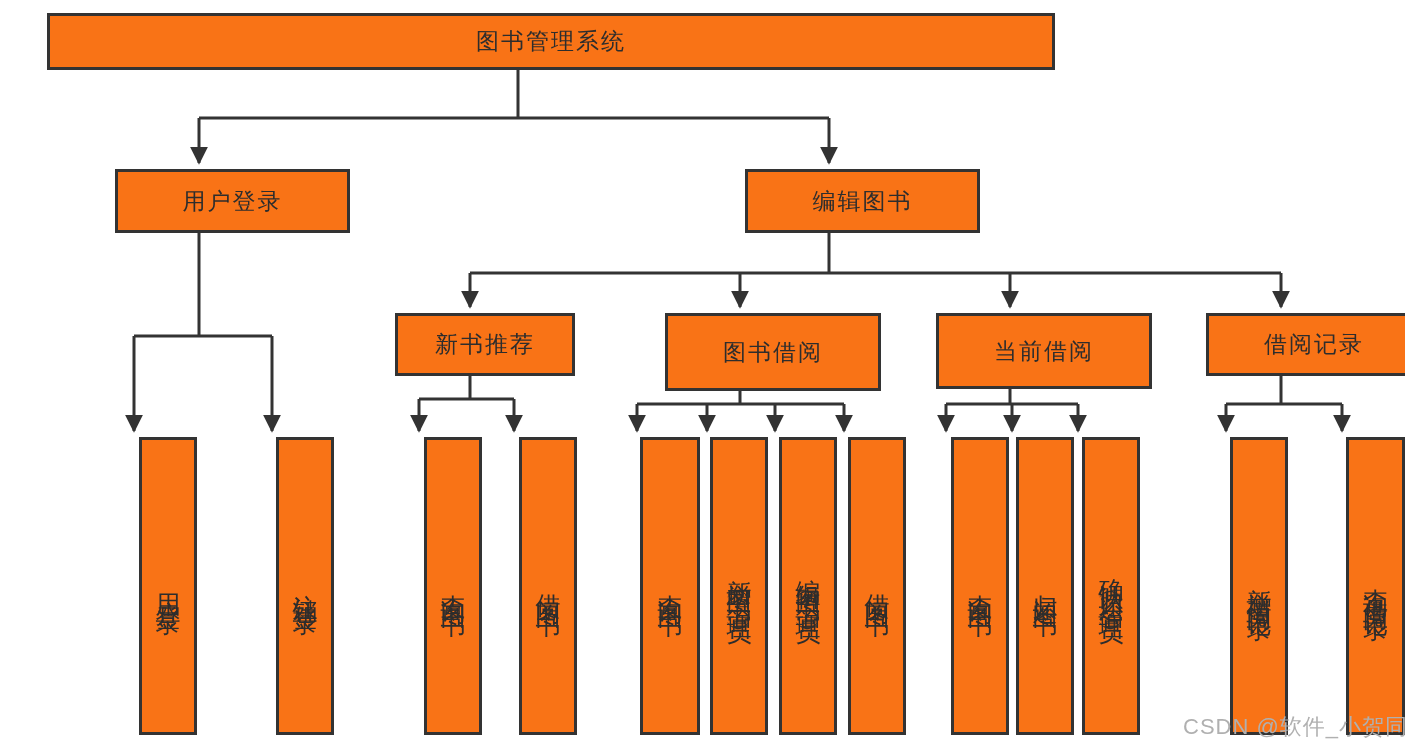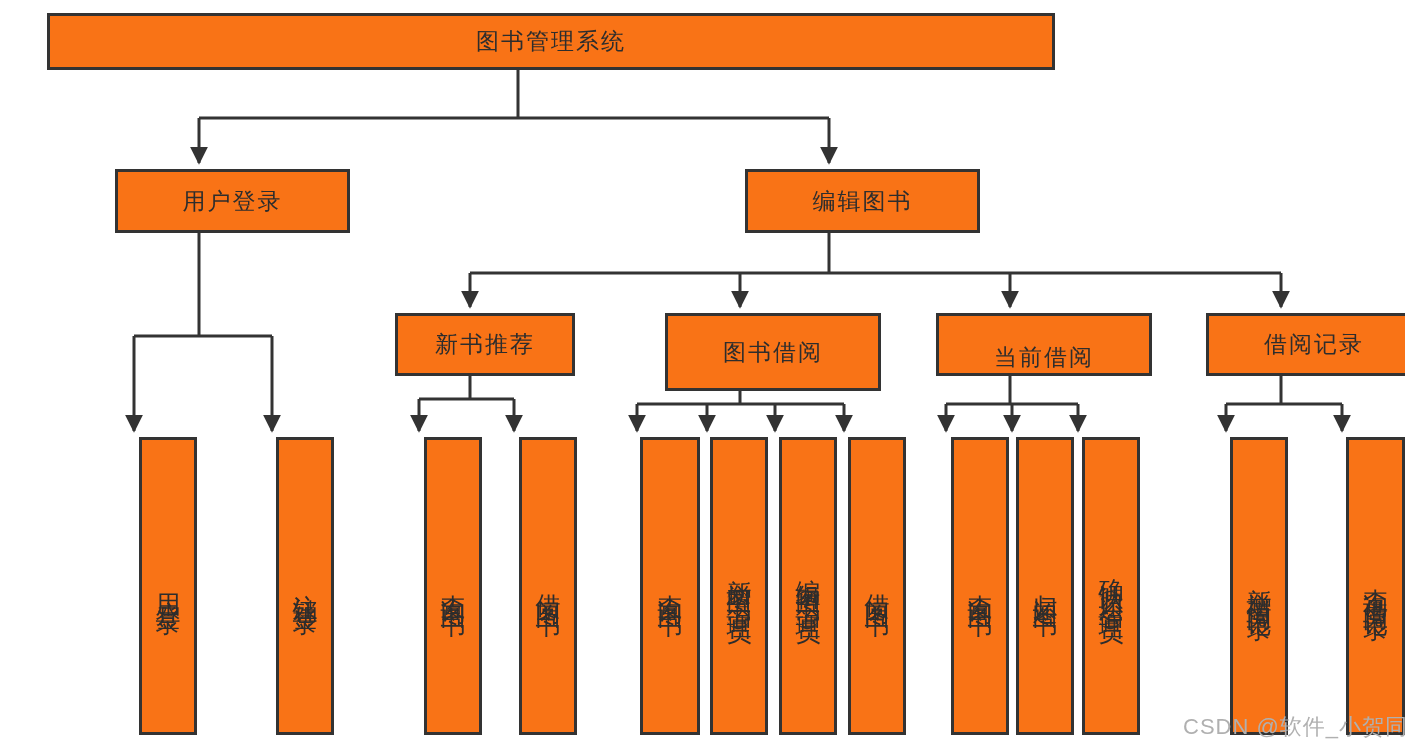--- a/index.html
+++ b/index.html
@@ -51,21 +51,21 @@
   
   #root   { left: 14px;   top: 13px;  width: 1008px; height: 57px; }
 
   
   #l2-0   { left: 82px;   top: 169px; width: 235px;  height: 64px; }
   #l2-1   { left: 712px;  top: 169px; width: 235px;  height: 64px; }
 
   
   #l3-0   { left: 362px;  top: 313px; width: 180px;  height: 63px; }
   #l3-1   { left: 632px;  top: 313px; width: 216px;  height: 78px; }
-  #l3-2   { left: 903px;  top: 313px; width: 216px;  height: 63px; align-items: flex-end; }
+  #l3-2   { left: 903px;  top: 313px; width: 216px;  height: 76px; }
   #l3-3   { left: 1173px; top: 313px; width: 216px;  height: 63px; }
 
   
   .leaf   { top: 437px; width: 58px; height: 298px; }
   #lf-0   { left: 106px; }
   #lf-1   { left: 243px; }
   #lf-2   { left: 391px; }
   #lf-3   { left: 486px; }
   #lf-4   { left: 607px; width: 60px; }
   #lf-5   { left: 677px; }

